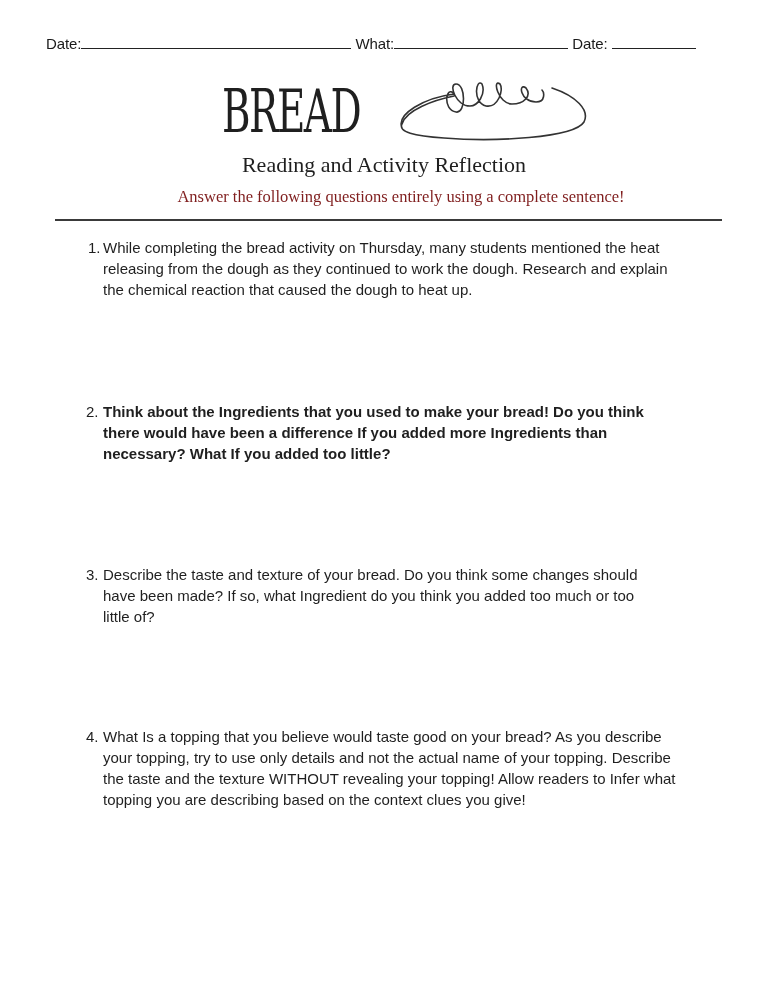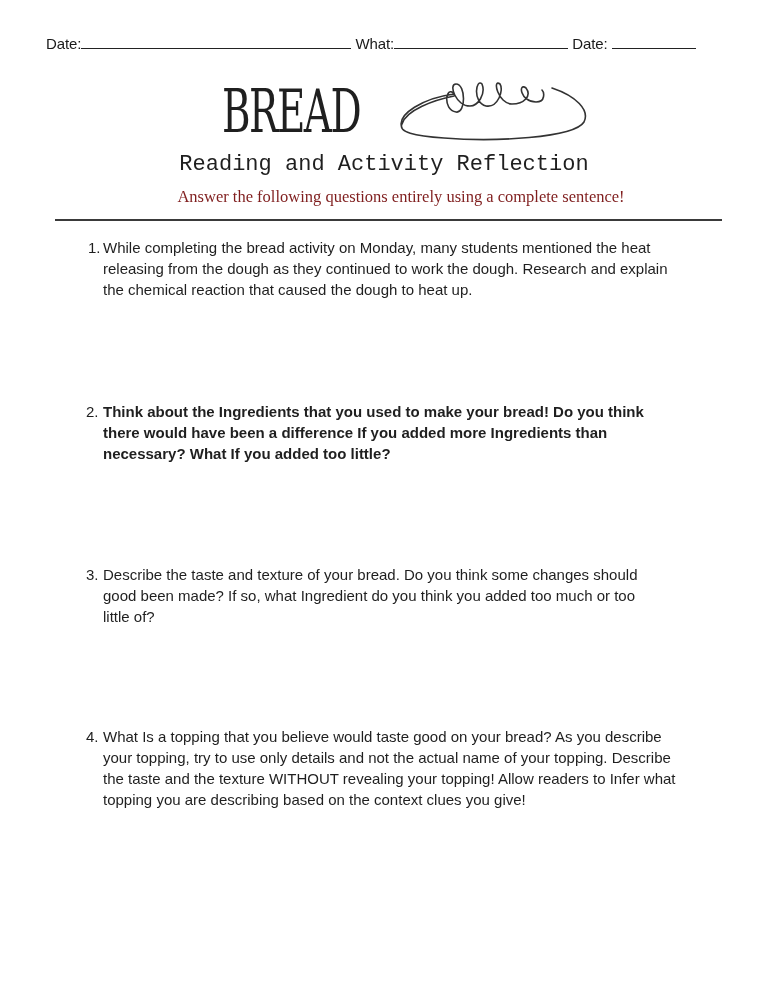--- a/index.html
+++ b/index.html
@@ -56,21 +56,21 @@
       top: 0;
       width: 200px;
       height: 70px;
     }
     .subtitle {
       position: absolute;
       top: 152px;
       left: 0;
       width: 768px;
       text-align: center;
-      font-family: Liberation Mono, monospace;
+      font-family: Liberation Serif, serif;
       font-size: 22px;
       color: #1f1f1f;
     }
     .instruction {
       position: absolute;
       top: 187px;
       left: 17px;
       width: 768px;
       text-align: center;
       font-family: "Liberation Serif", serif;
@@ -127,33 +127,33 @@
              M158,12 C 182,20 196,34 190,46 C 180,62 100,66 50,62 C 20,60 4,56 8,48 C 12,34 40,24 60,20" fill="none" stroke="#333" stroke-width="1.6" stroke-linecap="round"></path>
   </svg>
 </div>
 
 <div class="subtitle">Reading and Activity Reflection</div>
 <div class="instruction">Answer the following questions entirely using a complete sentence!</div>
 <div class="divider"></div>
 
 <div class="question" style="top:237px; left:88px; width:590px;">
   <span class="q-num" style="width:15px;">1.</span>
-  <span class="q-text">While completing the bread activity on Monday, many students mentioned the heat releasing from the dough as they continued to work the dough. Research and explain the chemical reaction that caused the dough to heat up.</span>
+  <span class="q-text">While completing the bread activity on Thursday, many students mentioned the heat releasing from the dough as they continued to work the dough. Research and explain the chemical reaction that caused the dough to heat up.</span>
 </div>
 <div class="answer-space" style="top:305px; height:90px;"></div>
 
 <div class="question" style="top:401px;">
   <span class="q-num">2.</span>
   <span class="q-text" style="padding-right:28px;font-weight:bold;">Think about the Ingredients that you used to make your bread! Do you think there would have been a difference If you added more Ingredients than necessary? What If you added too little?</span>
 </div>
 <div class="answer-space" style="top:470px; height:90px;"></div>
 
 <div class="question" style="top:564px;">
   <span class="q-num">3.</span>
-  <span class="q-text" style="padding-right:36px;">Describe the taste and texture of your bread. Do you think some changes should good been made? If so, what Ingredient do you think you added too much or too little of?</span>
+  <span class="q-text" style="padding-right:36px;">Describe the taste and texture of your bread. Do you think some changes should have been made? If so, what Ingredient do you think you added too much or too little of?</span>
 </div>
 <div class="answer-space" style="top:632px; height:90px;"></div>
 
 <div class="question" style="top:726px;">
   <span class="q-num">4.</span>
   <span class="q-text">What Is a topping that you believe would taste good on your bread? As you describe your topping, try to use only details and not the actual name of your topping. Describe the taste and the texture WITHOUT revealing your topping! Allow readers to Infer what topping you are describing based on the context clues you give!</span>
 </div>
 <div class="answer-space" style="top:840px; height:140px;"></div>
 
 </body></html>

